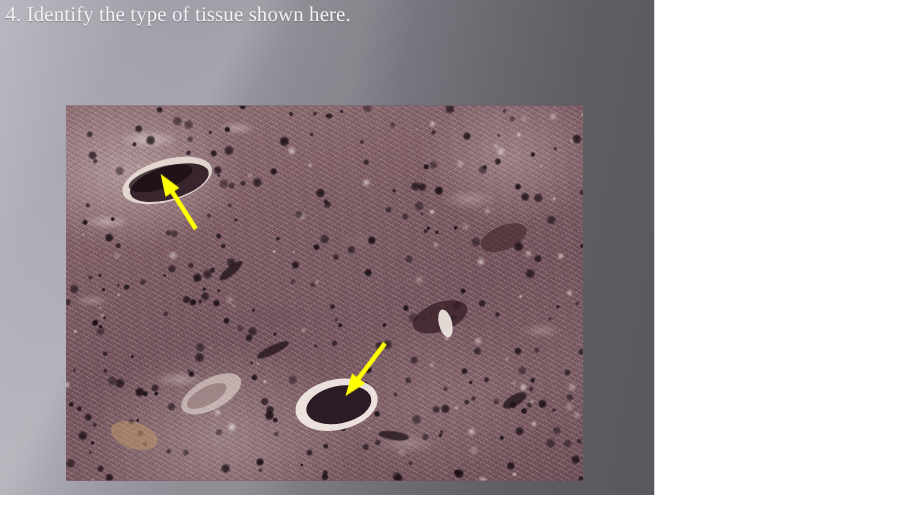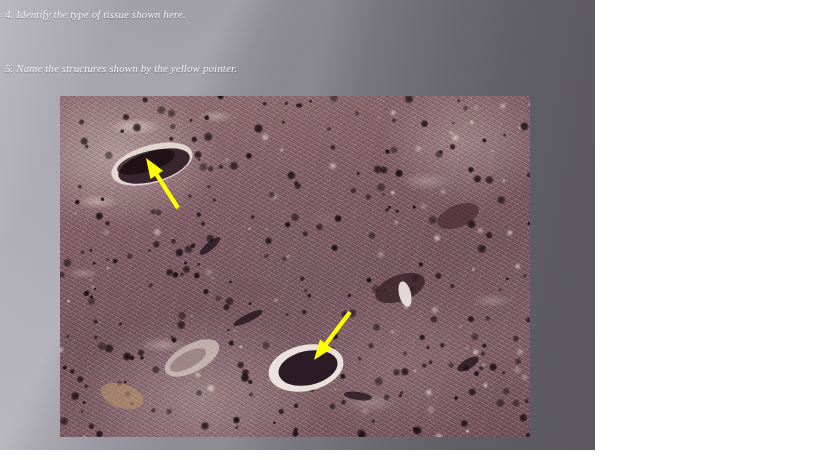--- a/index.html
+++ b/index.html
@@ -59,26 +59,25 @@
     left: 0; top: 450px;
     width: 819px; height: 10px;
     background: #ffffff;
   }
 
   
   .q-line {
     position: absolute;
     left: 5px;
     color: #f2f1f3;
-    font-size: 11px;
+    font-size: 19px;
     line-height: 22px;
     letter-spacing: 0.1px;
     white-space: nowrap;
     text-shadow: 0 1px 1px rgba(40,38,44,0.35);
-    font-style: italic;
   }
   #q1 { top: 3px; }
   #q2 { top: 57px; }
 
   
   #photo {
     position: absolute;
     left: 60px;
     top: 96px;
     width: 470px;
@@ -153,21 +152,20 @@
                 rgba(0,0,0,0) 55%, rgba(30,14,20,0.22) 100%);
   }
 </style>
 </head>
 <body>
 
 <div id="slide">
 
   <div class="q-line" id="q1">4. Identify the type of tissue shown here.</div>
 
-  <div class="q-line" id="q2">5. Name the structures shown by the yellow pointer.</div>
 
   <div id="photo">
 
     <div class="layer tissue-base"></div>
     <div class="layer tissue-fibres"></div>
     <div class="layer tissue-blotch"></div>
     <div class="layer tissue-nuclei" id="nuclei-layer" style="background-image: radial-gradient(3.3px at 221.3px 315.5px, rgba(18, 8, 14, 0.78) 0%, rgba(18, 8, 14, 0.62) 62%, rgba(18, 8, 14, 0) 100%), radial-gradient(3.3px at 93.2px 115.8px, rgba(18, 8, 14, 0.57) 0%, rgba(18, 8, 14, 0.46) 62%, rgba(18, 8, 14, 0) 100%), radial-gradient(4.6px at 111.5px 17.4px, rgba(18, 8, 14, 0.54) 0%, rgba(18, 8, 14, 0.43) 62%, rgba(18, 8, 14, 0) 100%), radial-gradient(4.8px at 128.6px 153.2px, rgba(18, 8, 14, 0.65) 0%, rgba(18, 8, 14, 0.52) 62%, rgba(18, 8, 14, 0) 100%), radial-gradient(4px at 176.4px 324px, rgba(18, 8, 14, 0.95) 0%, rgba(18, 8, 14, 0.76) 62%, rgba(18, 8, 14, 0) 100%), radial-gradient(3.4px at 109px 315.4px, rgba(18, 8, 14, 0.5) 0%, rgba(18, 8, 14, 0.4) 62%, rgba(18, 8, 14, 0) 100%), radial-gradient(4.3px at 185.4px 276.6px, rgba(18, 8, 14, 0.8) 0%, rgba(18, 8, 14, 0.64) 62%, rgba(18, 8, 14, 0) 100%), radial-gradient(4.9px at 292.2px 217.3px, rgba(18, 8, 14, 0.63) 0%, rgba(18, 8, 14, 0.5) 62%, rgba(18, 8, 14, 0) 100%), radial-gradient(1.9px at 190.1px 207.7px, rgba(18, 8, 14, 0.79) 0%, rgba(18, 8, 14, 0.63) 62%, rgba(18, 8, 14, 0) 100%), radial-gradient(4.4px at 24.2px 45.2px, rgba(18, 8, 14, 0.73) 0%, rgba(18, 8, 14, 0.59) 62%, rgba(18, 8, 14, 0) 100%), radial-gradient(1.9px at 34.1px 167.3px, rgba(18, 8, 14, 0.84) 0%, rgba(18, 8, 14, 0.67) 62%, rgba(18, 8, 14, 0) 100%), radial-gradient(4.7px at 122px 219.7px, rgba(18, 8, 14, 0.53) 0%, rgba(18, 8, 14, 0.42) 62%, rgba(18, 8, 14, 0) 100%), radial-gradient(4px at 311.9px 139.6px, rgba(18, 8, 14, 0.52) 0%, rgba(18, 8, 14, 0.42) 62%, rgba(18, 8, 14, 0) 100%), radial-gradient(3.9px at 429.1px 139.2px, rgba(18, 8, 14, 0.76) 0%, rgba(18, 8, 14, 0.61) 62%, rgba(18, 8, 14, 0) 100%), radial-gradient(2px at 440px 193.7px, rgba(18, 8, 14, 0.51) 0%, rgba(18, 8, 14, 0.41) 62%, rgba(18, 8, 14, 0) 100%), radial-gradient(5px at 421.9px 152.8px, rgba(18, 8, 14, 0.74) 0%, rgba(18, 8, 14, 0.59) 62%, rgba(18, 8, 14, 0) 100%), radial-gradient(2.1px at 464.7px 180px, rgba(18, 8, 14, 0.54) 0%, rgba(18, 8, 14, 0.43) 62%, rgba(18, 8, 14, 0) 100%), radial-gradient(2.8px at 206.3px 160.2px, rgba(18, 8, 14, 0.46) 0%, rgba(18, 8, 14, 0.37) 62%, rgba(18, 8, 14, 0) 100%), radial-gradient(4.2px at 278px 122.5px, rgba(18, 8, 14, 0.92) 0%, rgba(18, 8, 14, 0.74) 62%, rgba(18, 8, 14, 0) 100%), radial-gradient(2.3px at 242.2px 257.8px, rgba(18, 8, 14, 0.65) 0%, rgba(18, 8, 14, 0.52) 62%, rgba(18, 8, 14, 0) 100%), radial-gradient(1.8px at 444.7px 39.1px, rgba(18, 8, 14, 0.7) 0%, rgba(18, 8, 14, 0.56) 62%, rgba(18, 8, 14, 0) 100%), radial-gradient(3.3px at 112.8px 30.6px, rgba(18, 8, 14, 0.51) 0%, rgba(18, 8, 14, 0.41) 62%, rgba(18, 8, 14, 0) 100%), radial-gradient(5px at 411.4px 128.1px, rgba(18, 8, 14, 0.81) 0%, rgba(18, 8, 14, 0.65) 62%, rgba(18, 8, 14, 0) 100%), radial-gradient(2.7px at 382.3px 249.2px, rgba(18, 8, 14, 0.78) 0%, rgba(18, 8, 14, 0.62) 62%, rgba(18, 8, 14, 0) 100%), radial-gradient(2.4px at 334.1px 24.4px, rgba(18, 8, 14, 0.65) 0%, rgba(18, 8, 14, 0.52) 62%, rgba(18, 8, 14, 0) 100%), radial-gradient(3.3px at 455.8px 242.6px, rgba(18, 8, 14, 0.7) 0%, rgba(18, 8, 14, 0.56) 62%, rgba(18, 8, 14, 0) 100%), radial-gradient(2.6px at 252.4px 293.6px, rgba(18, 8, 14, 0.8) 0%, rgba(18, 8, 14, 0.64) 62%, rgba(18, 8, 14, 0) 100%), radial-gradient(3px at 273px 51.5px, rgba(18, 8, 14, 0.72) 0%, rgba(18, 8, 14, 0.57) 62%, rgba(18, 8, 14, 0) 100%), radial-gradient(4.6px at 238.9px 259px, rgba(18, 8, 14, 0.66) 0%, rgba(18, 8, 14, 0.53) 62%, rgba(18, 8, 14, 0) 100%), radial-gradient(4.8px at 185px 281.9px, rgba(18, 8, 14, 0.9) 0%, rgba(18, 8, 14, 0.72) 62%, rgba(18, 8, 14, 0) 100%), radial-gradient(3.1px at 469.3px 78.9px, rgba(18, 8, 14, 0.62) 0%, rgba(18, 8, 14, 0.5) 62%, rgba(18, 8, 14, 0) 100%), radial-gradient(4.8px at 4.1px 325.2px, rgba(18, 8, 14, 0.65) 0%, rgba(18, 8, 14, 0.52) 62%, rgba(18, 8, 14, 0) 100%), radial-gradient(3.2px at 245.3px 137.8px, rgba(18, 8, 14, 0.67) 0%, rgba(18, 8, 14, 0.54) 62%, rgba(18, 8, 14, 0) 100%), radial-gradient(3.9px at 264px 277px, rgba(18, 8, 14, 0.87) 0%, rgba(18, 8, 14, 0.7) 62%, rgba(18, 8, 14, 0) 100%), radial-gradient(1.8px at 468.9px 127.6px, rgba(18, 8, 14, 0.9) 0%, rgba(18, 8, 14, 0.72) 62%, rgba(18, 8, 14, 0) 100%), radial-gradient(2.6px at 272.7px 266.2px, rgba(18, 8, 14, 0.52) 0%, rgba(18, 8, 14, 0.42) 62%, rgba(18, 8, 14, 0) 100%), radial-gradient(3px at 239.8px 9.4px, rgba(18, 8, 14, 0.8) 0%, rgba(18, 8, 14, 0.64) 62%, rgba(18, 8, 14, 0) 100%), radial-gradient(1.9px at 298.2px 77.5px, rgba(18, 8, 14, 0.84) 0%, rgba(18, 8, 14, 0.67) 62%, rgba(18, 8, 14, 0) 100%), radial-gradient(4.4px at 323.8px 74.1px, rgba(18, 8, 14, 0.76) 0%, rgba(18, 8, 14, 0.61) 62%, rgba(18, 8, 14, 0) 100%), radial-gradient(3.4px at 362.2px 241.4px, rgba(18, 8, 14, 0.85) 0%, rgba(18, 8, 14, 0.68) 62%, rgba(18, 8, 14, 0) 100%), radial-gradient(4.9px at 349px 3px, rgba(18, 8, 14, 0.74) 0%, rgba(18, 8, 14, 0.59) 62%, rgba(18, 8, 14, 0) 100%), radial-gradient(1.7px at 170.5px 186.1px, rgba(18, 8, 14, 0.76) 0%, rgba(18, 8, 14, 0.61) 62%, rgba(18, 8, 14, 0) 100%), radial-gradient(4.1px at 374px 223.3px, rgba(18, 8, 14, 0.65) 0%, rgba(18, 8, 14, 0.52) 62%, rgba(18, 8, 14, 0) 100%), radial-gradient(2.5px at 114.4px 66.9px, rgba(18, 8, 14, 0.53) 0%, rgba(18, 8, 14, 0.43) 62%, rgba(18, 8, 14, 0) 100%), radial-gradient(3px at 405.6px 12.1px, rgba(18, 8, 14, 0.47) 0%, rgba(18, 8, 14, 0.38) 62%, rgba(18, 8, 14, 0) 100%), radial-gradient(4.7px at 317.7px 73.3px, rgba(18, 8, 14, 0.75) 0%, rgba(18, 8, 14, 0.6) 62%, rgba(18, 8, 14, 0) 100%), radial-gradient(4.7px at 169.5px 205.3px, rgba(18, 8, 14, 0.65) 0%, rgba(18, 8, 14, 0.52) 62%, rgba(18, 8, 14, 0) 100%), radial-gradient(2.7px at 190.3px 285.9px, rgba(18, 8, 14, 0.89) 0%, rgba(18, 8, 14, 0.72) 62%, rgba(18, 8, 14, 0) 100%), radial-gradient(4.6px at 463.3px 321.8px, rgba(18, 8, 14, 0.83) 0%, rgba(18, 8, 14, 0.66) 62%, rgba(18, 8, 14, 0) 100%), radial-gradient(3.1px at 113.5px 145.4px, rgba(18, 8, 14, 0.63) 0%, rgba(18, 8, 14, 0.5) 62%, rgba(18, 8, 14, 0) 100%), radial-gradient(1.8px at 89.6px 154.5px, rgba(18, 8, 14, 0.63) 0%, rgba(18, 8, 14, 0.5) 62%, rgba(18, 8, 14, 0) 100%), radial-gradient(3.3px at 391.1px 269.1px, rgba(18, 8, 14, 0.5) 0%, rgba(18, 8, 14, 0.4) 62%, rgba(18, 8, 14, 0) 100%), radial-gradient(2.5px at 269.1px 33px, rgba(18, 8, 14, 0.53) 0%, rgba(18, 8, 14, 0.42) 62%, rgba(18, 8, 14, 0) 100%), radial-gradient(2.9px at 352.5px 193px, rgba(18, 8, 14, 0.7) 0%, rgba(18, 8, 14, 0.56) 62%, rgba(18, 8, 14, 0) 100%), radial-gradient(2.3px at 226.3px 7.3px, rgba(18, 8, 14, 0.61) 0%, rgba(18, 8, 14, 0.49) 62%, rgba(18, 8, 14, 0) 100%), radial-gradient(4.8px at 42px 250.3px, rgba(18, 8, 14, 0.5) 0%, rgba(18, 8, 14, 0.4) 62%, rgba(18, 8, 14, 0) 100%), radial-gradient(4.5px at 433.2px 271.1px, rgba(18, 8, 14, 0.86) 0%, rgba(18, 8, 14, 0.69) 62%, rgba(18, 8, 14, 0) 100%), radial-gradient(3.4px at 134.3px 43.4px, rgba(18, 8, 14, 0.88) 0%, rgba(18, 8, 14, 0.71) 62%, rgba(18, 8, 14, 0) 100%), radial-gradient(2.5px at 19.8px 90.6px, rgba(18, 8, 14, 0.69) 0%, rgba(18, 8, 14, 0.55) 62%, rgba(18, 8, 14, 0) 100%), radial-gradient(3.3px at 392.6px 50.8px, rgba(18, 8, 14, 0.84) 0%, rgba(18, 8, 14, 0.67) 62%, rgba(18, 8, 14, 0) 100%), radial-gradient(3.5px at 272.5px 310.4px, rgba(18, 8, 14, 0.66) 0%, rgba(18, 8, 14, 0.53) 62%, rgba(18, 8, 14, 0) 100%), radial-gradient(4.7px at 429.3px 83.9px, rgba(18, 8, 14, 0.73) 0%, rgba(18, 8, 14, 0.58) 62%, rgba(18, 8, 14, 0) 100%), radial-gradient(4.6px at 48.8px 59.4px, rgba(18, 8, 14, 0.51) 0%, rgba(18, 8, 14, 0.41) 62%, rgba(18, 8, 14, 0) 100%), radial-gradient(3px at 146.7px 21.7px, rgba(18, 8, 14, 0.93) 0%, rgba(18, 8, 14, 0.75) 62%, rgba(18, 8, 14, 0) 100%), radial-gradient(4px at 109.6px 176.3px, rgba(18, 8, 14, 0.8) 0%, rgba(18, 8, 14, 0.64) 62%, rgba(18, 8, 14, 0) 100%), radial-gradient(3.7px at 103px 74.6px, rgba(18, 8, 14, 0.49) 0%, rgba(18, 8, 14, 0.39) 62%, rgba(18, 8, 14, 0) 100%), radial-gradient(1.8px at 237.3px 9.4px, rgba(18, 8, 14, 0.8) 0%, rgba(18, 8, 14, 0.64) 62%, rgba(18, 8, 14, 0) 100%), radial-gradient(4.5px at 355.2px 181.8px, rgba(18, 8, 14, 0.67) 0%, rgba(18, 8, 14, 0.53) 62%, rgba(18, 8, 14, 0) 100%), radial-gradient(1.8px at 138.7px 168.4px, rgba(18, 8, 14, 0.74) 0%, rgba(18, 8, 14, 0.59) 62%, rgba(18, 8, 14, 0) 100%), radial-gradient(4.7px at 357.5px 334.5px, rgba(18, 8, 14, 0.94) 0%, rgba(18, 8, 14, 0.75) 62%, rgba(18, 8, 14, 0) 100%), radial-gradient(2.8px at 421.2px 272.3px, rgba(18, 8, 14, 0.61) 0%, rgba(18, 8, 14, 0.49) 62%, rgba(18, 8, 14, 0) 100%), radial-gradient(4.4px at 417.4px 83px, rgba(18, 8, 14, 0.82) 0%, rgba(18, 8, 14, 0.65) 62%, rgba(18, 8, 14, 0) 100%), radial-gradient(4.3px at 95.9px 273.7px, rgba(18, 8, 14, 0.6) 0%, rgba(18, 8, 14, 0.48) 62%, rgba(18, 8, 14, 0) 100%), radial-gradient(3.7px at 458px 265.2px, rgba(18, 8, 14, 0.54) 0%, rgba(18, 8, 14, 0.44) 62%, rgba(18, 8, 14, 0) 100%), radial-gradient(4.9px at 372.7px 124.1px, rgba(18, 8, 14, 0.53) 0%, rgba(18, 8, 14, 0.43) 62%, rgba(18, 8, 14, 0) 100%), radial-gradient(2.4px at 26.6px 50.5px, rgba(18, 8, 14, 0.69) 0%, rgba(18, 8, 14, 0.55) 62%, rgba(18, 8, 14, 0) 100%), radial-gradient(3.9px at 66.1px 21.1px, rgba(18, 8, 14, 0.8) 0%, rgba(18, 8, 14, 0.64) 62%, rgba(18, 8, 14, 0) 100%), radial-gradient(1.8px at 168.5px 234.1px, rgba(18, 8, 14, 0.6) 0%, rgba(18, 8, 14, 0.48) 62%, rgba(18, 8, 14, 0) 100%), radial-gradient(4.6px at 206.1px 249.3px, rgba(18, 8, 14, 0.48) 0%, rgba(18, 8, 14, 0.38) 62%, rgba(18, 8, 14, 0) 100%), radial-gradient(2px at 398.7px 4.8px, rgba(18, 8, 14, 0.6) 0%, rgba(18, 8, 14, 0.48) 62%, rgba(18, 8, 14, 0) 100%), radial-gradient(4.1px at 364.5px 27.8px, rgba(18, 8, 14, 0.84) 0%, rgba(18, 8, 14, 0.68) 62%, rgba(18, 8, 14, 0) 100%), radial-gradient(3.3px at 311px 249.8px, rgba(18, 8, 14, 0.61) 0%, rgba(18, 8, 14, 0.49) 62%, rgba(18, 8, 14, 0) 100%), radial-gradient(2.6px at 4.8px 271.6px, rgba(18, 8, 14, 0.9) 0%, rgba(18, 8, 14, 0.72) 62%, rgba(18, 8, 14, 0) 100%), radial-gradient(4.1px at 259.4px 131px, rgba(18, 8, 14, 0.63) 0%, rgba(18, 8, 14, 0.51) 62%, rgba(18, 8, 14, 0) 100%), radial-gradient(3.1px at 59.3px 287.6px, rgba(18, 8, 14, 0.57) 0%, rgba(18, 8, 14, 0.46) 62%, rgba(18, 8, 14, 0) 100%), radial-gradient(1.7px at 65.3px 286px, rgba(18, 8, 14, 0.86) 0%, rgba(18, 8, 14, 0.69) 62%, rgba(18, 8, 14, 0) 100%), radial-gradient(4.6px at 344.9px 275.7px, rgba(18, 8, 14, 0.8) 0%, rgba(18, 8, 14, 0.64) 62%, rgba(18, 8, 14, 0) 100%), radial-gradient(2.3px at 148.9px 90.7px, rgba(18, 8, 14, 0.51) 0%, rgba(18, 8, 14, 0.41) 62%, rgba(18, 8, 14, 0) 100%), radial-gradient(4px at 208.5px 144.9px, rgba(18, 8, 14, 0.83) 0%, rgba(18, 8, 14, 0.66) 62%, rgba(18, 8, 14, 0) 100%), radial-gradient(3.1px at 427.9px 222.4px, rgba(18, 8, 14, 0.5) 0%, rgba(18, 8, 14, 0.4) 62%, rgba(18, 8, 14, 0) 100%), radial-gradient(2.8px at 360.9px 168.5px, rgba(18, 8, 14, 0.88) 0%, rgba(18, 8, 14, 0.7) 62%, rgba(18, 8, 14, 0) 100%), radial-gradient(2.1px at 340.4px 299.7px, rgba(18, 8, 14, 0.8) 0%, rgba(18, 8, 14, 0.64) 62%, rgba(18, 8, 14, 0) 100%), radial-gradient(1.9px at 24.1px 306.7px, rgba(18, 8, 14, 0.92) 0%, rgba(18, 8, 14, 0.74) 62%, rgba(18, 8, 14, 0) 100%), radial-gradient(3.8px at 237.8px 89.9px, rgba(18, 8, 14, 0.7) 0%, rgba(18, 8, 14, 0.56) 62%, rgba(18, 8, 14, 0) 100%), radial-gradient(2.9px at 47.5px 127.3px, rgba(18, 8, 14, 0.73) 0%, rgba(18, 8, 14, 0.58) 62%, rgba(18, 8, 14, 0) 100%), radial-gradient(1.8px at 447.2px 182.9px, rgba(18, 8, 14, 0.85) 0%, rgba(18, 8, 14, 0.68) 62%, rgba(18, 8, 14, 0) 100%), radial-gradient(3.6px at 115.4px 178.8px, rgba(18, 8, 14, 0.93) 0%, rgba(18, 8, 14, 0.74) 62%, rgba(18, 8, 14, 0) 100%), radial-gradient(4.7px at 231.3px 79.4px, rgba(18, 8, 14, 0.83) 0%, rgba(18, 8, 14, 0.67) 62%, rgba(18, 8, 14, 0) 100%), radial-gradient(4.8px at 235.1px 121.3px, rgba(18, 8, 14, 0.61) 0%, rgba(18, 8, 14, 0.49) 62%, rgba(18, 8, 14, 0) 100%), radial-gradient(4.7px at 273.9px 2px, rgba(18, 8, 14, 0.49) 0%, rgba(18, 8, 14, 0.39) 62%, rgba(18, 8, 14, 0) 100%), radial-gradient(2.2px at 122px 178.2px, rgba(18, 8, 14, 0.7) 0%, rgba(18, 8, 14, 0.56) 62%, rgba(18, 8, 14, 0) 100%), radial-gradient(1.9px at 245.7px 194.8px, rgba(18, 8, 14, 0.58) 0%, rgba(18, 8, 14, 0.46) 62%, rgba(18, 8, 14, 0) 100%), radial-gradient(3.4px at 293.3px 94.7px, rgba(18, 8, 14, 0.6) 0%, rgba(18, 8, 14, 0.48) 62%, rgba(18, 8, 14, 0) 100%), radial-gradient(2.7px at 90.7px 189.3px, rgba(18, 8, 14, 0.53) 0%, rgba(18, 8, 14, 0.43) 62%, rgba(18, 8, 14, 0) 100%), radial-gradient(3.8px at 411px 223.1px, rgba(18, 8, 14, 0.81) 0%, rgba(18, 8, 14, 0.65) 62%, rgba(18, 8, 14, 0) 100%), radial-gradient(3px at 27.1px 196.9px, rgba(18, 8, 14, 0.64) 0%, rgba(18, 8, 14, 0.51) 62%, rgba(18, 8, 14, 0) 100%), radial-gradient(1.8px at 131.1px 24.4px, rgba(18, 8, 14, 0.78) 0%, rgba(18, 8, 14, 0.62) 62%, rgba(18, 8, 14, 0) 100%), radial-gradient(3.2px at 21.6px 26.1px, rgba(18, 8, 14, 0.68) 0%, rgba(18, 8, 14, 0.55) 62%, rgba(18, 8, 14, 0) 100%), radial-gradient(5px at 49.1px 252.5px, rgba(18, 8, 14, 0.78) 0%, rgba(18, 8, 14, 0.62) 62%, rgba(18, 8, 14, 0) 100%), radial-gradient(3.5px at 31.4px 330.2px, rgba(18, 8, 14, 0.76) 0%, rgba(18, 8, 14, 0.6) 62%, rgba(18, 8, 14, 0) 100%), radial-gradient(4.6px at 238.8px 265.3px, rgba(18, 8, 14, 0.71) 0%, rgba(18, 8, 14, 0.57) 62%, rgba(18, 8, 14, 0) 100%), radial-gradient(1.7px at 60.4px 228.1px, rgba(18, 8, 14, 0.86) 0%, rgba(18, 8, 14, 0.69) 62%, rgba(18, 8, 14, 0) 100%), radial-gradient(3.3px at 227.7px 128.7px, rgba(18, 8, 14, 0.93) 0%, rgba(18, 8, 14, 0.74) 62%, rgba(18, 8, 14, 0) 100%), radial-gradient(3.5px at 67.7px 297.9px, rgba(18, 8, 14, 0.48) 0%, rgba(18, 8, 14, 0.39) 62%, rgba(18, 8, 14, 0) 100%), radial-gradient(2.4px at 129.9px 100.2px, rgba(18, 8, 14, 0.57) 0%, rgba(18, 8, 14, 0.46) 62%, rgba(18, 8, 14, 0) 100%), radial-gradient(2.1px at 337.2px 115.3px, rgba(18, 8, 14, 0.77) 0%, rgba(18, 8, 14, 0.62) 62%, rgba(18, 8, 14, 0) 100%), radial-gradient(4.3px at 414.8px 240.9px, rgba(18, 8, 14, 0.5) 0%, rgba(18, 8, 14, 0.4) 62%, rgba(18, 8, 14, 0) 100%), radial-gradient(2.1px at 176.9px 331.4px, rgba(18, 8, 14, 0.59) 0%, rgba(18, 8, 14, 0.47) 62%, rgba(18, 8, 14, 0) 100%), radial-gradient(3.5px at 160.6px 0.4px, rgba(18, 8, 14, 0.93) 0%, rgba(18, 8, 14, 0.74) 62%, rgba(18, 8, 14, 0) 100%), radial-gradient(3.8px at 20.2px 283.3px, rgba(18, 8, 14, 0.78) 0%, rgba(18, 8, 14, 0.62) 62%, rgba(18, 8, 14, 0) 100%), radial-gradient(3.8px at 98.5px 116.5px, rgba(18, 8, 14, 0.55) 0%, rgba(18, 8, 14, 0.44) 62%, rgba(18, 8, 14, 0) 100%), radial-gradient(2.8px at 93.4px 314.3px, rgba(18, 8, 14, 0.55) 0%, rgba(18, 8, 14, 0.44) 62%, rgba(18, 8, 14, 0) 100%), radial-gradient(1.8px at 323.5px 98.4px, rgba(18, 8, 14, 0.5) 0%, rgba(18, 8, 14, 0.4) 62%, rgba(18, 8, 14, 0) 100%), radial-gradient(2.9px at 235.7px 333.8px, rgba(18, 8, 14, 0.78) 0%, rgba(18, 8, 14, 0.63) 62%, rgba(18, 8, 14, 0) 100%), radial-gradient(4.3px at 138px 58.7px, rgba(18, 8, 14, 0.8) 0%, rgba(18, 8, 14, 0.64) 62%, rgba(18, 8, 14, 0) 100%), radial-gradient(3.8px at 274.9px 240.3px, rgba(18, 8, 14, 0.9) 0%, rgba(18, 8, 14, 0.72) 62%, rgba(18, 8, 14, 0) 100%), radial-gradient(1.7px at 111.6px 241px, rgba(18, 8, 14, 0.57) 0%, rgba(18, 8, 14, 0.46) 62%, rgba(18, 8, 14, 0) 100%), radial-gradient(4.2px at 446.3px 295.3px, rgba(18, 8, 14, 0.5) 0%, rgba(18, 8, 14, 0.4) 62%, rgba(18, 8, 14, 0) 100%), radial-gradient(2.8px at 224.2px 162.9px, rgba(18, 8, 14, 0.47) 0%, rgba(18, 8, 14, 0.38) 62%, rgba(18, 8, 14, 0) 100%), radial-gradient(4.7px at 7.4px 166.8px, rgba(18, 8, 14, 0.61) 0%, rgba(18, 8, 14, 0.49) 62%, rgba(18, 8, 14, 0) 100%), radial-gradient(4.4px at 378.8px 58.4px, rgba(18, 8, 14, 0.53) 0%, rgba(18, 8, 14, 0.42) 62%, rgba(18, 8, 14, 0) 100%), radial-gradient(3.9px at 274.6px 151.8px, rgba(18, 8, 14, 0.9) 0%, rgba(18, 8, 14, 0.72) 62%, rgba(18, 8, 14, 0) 100%), radial-gradient(1.8px at 22.1px 315.5px, rgba(18, 8, 14, 0.54) 0%, rgba(18, 8, 14, 0.43) 62%, rgba(18, 8, 14, 0) 100%), radial-gradient(1.8px at 250.6px 5.4px, rgba(18, 8, 14, 0.78) 0%, rgba(18, 8, 14, 0.62) 62%, rgba(18, 8, 14, 0) 100%), radial-gradient(4.3px at 285px 218.4px, rgba(18, 8, 14, 0.71) 0%, rgba(18, 8, 14, 0.57) 62%, rgba(18, 8, 14, 0) 100%), radial-gradient(1.8px at 139px 63.7px, rgba(18, 8, 14, 0.67) 0%, rgba(18, 8, 14, 0.53) 62%, rgba(18, 8, 14, 0) 100%), radial-gradient(2.8px at 236.1px 309.7px, rgba(18, 8, 14, 0.8) 0%, rgba(18, 8, 14, 0.64) 62%, rgba(18, 8, 14, 0) 100%), radial-gradient(4.4px at 412.3px 296px, rgba(18, 8, 14, 0.79) 0%, rgba(18, 8, 14, 0.63) 62%, rgba(18, 8, 14, 0) 100%), radial-gradient(2.3px at 35.7px 241.3px, rgba(18, 8, 14, 0.7) 0%, rgba(18, 8, 14, 0.56) 62%, rgba(18, 8, 14, 0) 100%), radial-gradient(3.1px at 309px 184.1px, rgba(18, 8, 14, 0.92) 0%, rgba(18, 8, 14, 0.73) 62%, rgba(18, 8, 14, 0) 100%), radial-gradient(3.8px at 211.9px 98.8px, rgba(18, 8, 14, 0.51) 0%, rgba(18, 8, 14, 0.41) 62%, rgba(18, 8, 14, 0) 100%), radial-gradient(2.1px at 223.3px 26.1px, rgba(18, 8, 14, 0.63) 0%, rgba(18, 8, 14, 0.5) 62%, rgba(18, 8, 14, 0) 100%), radial-gradient(4.9px at 121.3px 229px, rgba(18, 8, 14, 0.72) 0%, rgba(18, 8, 14, 0.57) 62%, rgba(18, 8, 14, 0) 100%), radial-gradient(2.9px at 244.1px 216.1px, rgba(18, 8, 14, 0.74) 0%, rgba(18, 8, 14, 0.59) 62%, rgba(18, 8, 14, 0) 100%), radial-gradient(4.9px at 143.4px 71px, rgba(18, 8, 14, 0.49) 0%, rgba(18, 8, 14, 0.39) 62%, rgba(18, 8, 14, 0) 100%), radial-gradient(2.3px at 62.2px 35.2px, rgba(18, 8, 14, 0.84) 0%, rgba(18, 8, 14, 0.67) 62%, rgba(18, 8, 14, 0) 100%), radial-gradient(3.3px at 1.8px 178.8px, rgba(18, 8, 14, 0.63) 0%, rgba(18, 8, 14, 0.5) 62%, rgba(18, 8, 14, 0) 100%), radial-gradient(4.9px at 440.4px 307px, rgba(18, 8, 14, 0.55) 0%, rgba(18, 8, 14, 0.44) 62%, rgba(18, 8, 14, 0) 100%), radial-gradient(2.6px at 392.2px 189.9px, rgba(18, 8, 14, 0.71) 0%, rgba(18, 8, 14, 0.57) 62%, rgba(18, 8, 14, 0) 100%), radial-gradient(2.3px at 26.1px 290.3px, rgba(18, 8, 14, 0.68) 0%, rgba(18, 8, 14, 0.54) 62%, rgba(18, 8, 14, 0) 100%), radial-gradient(3.2px at 416.5px 277.6px, rgba(18, 8, 14, 0.9) 0%, rgba(18, 8, 14, 0.72) 62%, rgba(18, 8, 14, 0) 100%), radial-gradient(2.5px at 236.1px 87.1px, rgba(18, 8, 14, 0.69) 0%, rgba(18, 8, 14, 0.55) 62%, rgba(18, 8, 14, 0) 100%), radial-gradient(3.2px at 114px 244px, rgba(18, 8, 14, 0.92) 0%, rgba(18, 8, 14, 0.74) 62%, rgba(18, 8, 14, 0) 100%), radial-gradient(4.4px at 126.4px 173.4px, rgba(18, 8, 14, 0.72) 0%, rgba(18, 8, 14, 0.57) 62%, rgba(18, 8, 14, 0) 100%), radial-gradient(1.6px at 214.4px 326.8px, rgba(18, 8, 14, 0.92) 0%, rgba(18, 8, 14, 0.73) 62%, rgba(18, 8, 14, 0) 100%), radial-gradient(2px at 443.6px 276.8px, rgba(18, 8, 14, 0.64) 0%, rgba(18, 8, 14, 0.51) 62%, rgba(18, 8, 14, 0) 100%), radial-gradient(3.6px at 468.5px 223.9px, rgba(18, 8, 14, 0.64) 0%, rgba(18, 8, 14, 0.51) 62%, rgba(18, 8, 14, 0) 100%), radial-gradient(4.6px at 119.4px 156.6px, rgba(18, 8, 14, 0.86) 0%, rgba(18, 8, 14, 0.69) 62%, rgba(18, 8, 14, 0) 100%), radial-gradient(4.9px at 301px 337.2px, rgba(18, 8, 14, 0.66) 0%, rgba(18, 8, 14, 0.53) 62%, rgba(18, 8, 14, 0) 100%), radial-gradient(2.1px at 82px 261.9px, rgba(18, 8, 14, 0.95) 0%, rgba(18, 8, 14, 0.76) 62%, rgba(18, 8, 14, 0) 100%), radial-gradient(2.6px at 111.3px 42.9px, rgba(18, 8, 14, 0.79) 0%, rgba(18, 8, 14, 0.63) 62%, rgba(18, 8, 14, 0) 100%), radial-gradient(2.9px at 133.1px 149.7px, rgba(18, 8, 14, 0.8) 0%, rgba(18, 8, 14, 0.64) 62%, rgba(18, 8, 14, 0) 100%), radial-gradient(4.8px at 15.2px 300.1px, rgba(18, 8, 14, 0.82) 0%, rgba(18, 8, 14, 0.65) 62%, rgba(18, 8, 14, 0) 100%), radial-gradient(2.2px at 313.2px 325.3px, rgba(18, 8, 14, 0.62) 0%, rgba(18, 8, 14, 0.5) 62%, rgba(18, 8, 14, 0) 100%), radial-gradient(2.5px at 143px 127.7px, rgba(18, 8, 14, 0.79) 0%, rgba(18, 8, 14, 0.63) 62%, rgba(18, 8, 14, 0) 100%), radial-gradient(2.8px at 12.2px 275.5px, rgba(18, 8, 14, 0.81) 0%, rgba(18, 8, 14, 0.64) 62%, rgba(18, 8, 14, 0) 100%), radial-gradient(4.1px at 334px 54px, rgba(18, 8, 14, 0.49) 0%, rgba(18, 8, 14, 0.39) 62%, rgba(18, 8, 14, 0) 100%), radial-gradient(3.3px at 410.9px 73.7px, rgba(18, 8, 14, 0.92) 0%, rgba(18, 8, 14, 0.74) 62%, rgba(18, 8, 14, 0) 100%), radial-gradient(4.1px at 39.5px 338.1px, rgba(18, 8, 14, 0.86) 0%, rgba(18, 8, 14, 0.69) 62%, rgba(18, 8, 14, 0) 100%), radial-gradient(3.1px at 55.1px 165px, rgba(18, 8, 14, 0.82) 0%, rgba(18, 8, 14, 0.65) 62%, rgba(18, 8, 14, 0) 100%), radial-gradient(4.6px at 150.1px 142.5px, rgba(18, 8, 14, 0.71) 0%, rgba(18, 8, 14, 0.57) 62%, rgba(18, 8, 14, 0) 100%), radial-gradient(4.2px at 316.6px 231.3px, rgba(18, 8, 14, 0.58) 0%, rgba(18, 8, 14, 0.46) 62%, rgba(18, 8, 14, 0) 100%), radial-gradient(3.2px at 272.4px 253.1px, rgba(18, 8, 14, 0.67) 0%, rgba(18, 8, 14, 0.54) 62%, rgba(18, 8, 14, 0) 100%), radial-gradient(2.4px at 299.5px 262.7px, rgba(18, 8, 14, 0.55) 0%, rgba(18, 8, 14, 0.44) 62%, rgba(18, 8, 14, 0) 100%), radial-gradient(3.2px at 145.9px 195.6px, rgba(18, 8, 14, 0.89) 0%, rgba(18, 8, 14, 0.71) 62%, rgba(18, 8, 14, 0) 100%), radial-gradient(4.7px at 145px 329.9px, rgba(18, 8, 14, 0.79) 0%, rgba(18, 8, 14, 0.63) 62%, rgba(18, 8, 14, 0) 100%), radial-gradient(3.2px at 85.1px 3.8px, rgba(18, 8, 14, 0.83) 0%, rgba(18, 8, 14, 0.67) 62%, rgba(18, 8, 14, 0) 100%), radial-gradient(2.4px at 204.6px 7.7px, rgba(18, 8, 14, 0.75) 0%, rgba(18, 8, 14, 0.6) 62%, rgba(18, 8, 14, 0) 100%), radial-gradient(2.6px at 424.3px 249.7px, rgba(18, 8, 14, 0.88) 0%, rgba(18, 8, 14, 0.71) 62%, rgba(18, 8, 14, 0) 100%), radial-gradient(2.5px at 345px 257.5px, rgba(18, 8, 14, 0.51) 0%, rgba(18, 8, 14, 0.41) 62%, rgba(18, 8, 14, 0) 100%), radial-gradient(5px at 198.5px 32.5px, rgba(18, 8, 14, 0.87) 0%, rgba(18, 8, 14, 0.7) 62%, rgba(18, 8, 14, 0) 100%), radial-gradient(2.8px at 242.2px 182.7px, rgba(18, 8, 14, 0.72) 0%, rgba(18, 8, 14, 0.57) 62%, rgba(18, 8, 14, 0) 100%), radial-gradient(2.7px at 35.5px 225.5px, rgba(18, 8, 14, 0.72) 0%, rgba(18, 8, 14, 0.58) 62%, rgba(18, 8, 14, 0) 100%), radial-gradient(3.7px at 166.4px 211.2px, rgba(18, 8, 14, 0.81) 0%, rgba(18, 8, 14, 0.64) 62%, rgba(18, 8, 14, 0) 100%), radial-gradient(3.2px at 282.8px 280.3px, rgba(18, 8, 14, 0.92) 0%, rgba(18, 8, 14, 0.73) 62%, rgba(18, 8, 14, 0) 100%), radial-gradient(2.2px at 42.5px 103.2px, rgba(18, 8, 14, 0.94) 0%, rgba(18, 8, 14, 0.75) 62%, rgba(18, 8, 14, 0) 100%), radial-gradient(2.4px at 380.9px 56px, rgba(18, 8, 14, 0.72) 0%, rgba(18, 8, 14, 0.58) 62%, rgba(18, 8, 14, 0) 100%), radial-gradient(2.6px at 71.9px 307.7px, rgba(18, 8, 14, 0.55) 0%, rgba(18, 8, 14, 0.44) 62%, rgba(18, 8, 14, 0) 100%), radial-gradient(2.9px at 297px 17.6px, rgba(18, 8, 14, 0.45) 0%, rgba(18, 8, 14, 0.36) 62%, rgba(18, 8, 14, 0) 100%), radial-gradient(4.9px at 320.9px 91.3px, rgba(18, 8, 14, 0.53) 0%, rgba(18, 8, 14, 0.42) 62%, rgba(18, 8, 14, 0) 100%), radial-gradient(1.8px at 393.3px 27px, rgba(18, 8, 14, 0.49) 0%, rgba(18, 8, 14, 0.39) 62%, rgba(18, 8, 14, 0) 100%), radial-gradient(4.8px at 441.2px 103.9px, rgba(18, 8, 14, 0.65) 0%, rgba(18, 8, 14, 0.52) 62%, rgba(18, 8, 14, 0) 100%), radial-gradient(5px at 315.7px 193px, rgba(18, 8, 14, 0.45) 0%, rgba(18, 8, 14, 0.36) 62%, rgba(18, 8, 14, 0) 100%), radial-gradient(2px at 7.8px 240.6px, rgba(18, 8, 14, 0.54) 0%, rgba(18, 8, 14, 0.43) 62%, rgba(18, 8, 14, 0) 100%), radial-gradient(4.8px at 67px 260.4px, rgba(18, 8, 14, 0.91) 0%, rgba(18, 8, 14, 0.73) 62%, rgba(18, 8, 14, 0) 100%), radial-gradient(4.8px at 173.9px 69.8px, rgba(18, 8, 14, 0.72) 0%, rgba(18, 8, 14, 0.58) 62%, rgba(18, 8, 14, 0) 100%), radial-gradient(2.7px at 138.8px 118.6px, rgba(18, 8, 14, 0.85) 0%, rgba(18, 8, 14, 0.68) 62%, rgba(18, 8, 14, 0) 100%), radial-gradient(1.9px at 31.5px 200.8px, rgba(18, 8, 14, 0.94) 0%, rgba(18, 8, 14, 0.75) 62%, rgba(18, 8, 14, 0) 100%), radial-gradient(2.8px at 468px 339.1px, rgba(18, 8, 14, 0.76) 0%, rgba(18, 8, 14, 0.61) 62%, rgba(18, 8, 14, 0) 100%), radial-gradient(2.9px at 72px 261.9px, rgba(18, 8, 14, 0.93) 0%, rgba(18, 8, 14, 0.74) 62%, rgba(18, 8, 14, 0) 100%), radial-gradient(4.1px at 96.3px 148.4px, rgba(18, 8, 14, 0.69) 0%, rgba(18, 8, 14, 0.56) 62%, rgba(18, 8, 14, 0) 100%), radial-gradient(4.4px at 39.3px 120.1px, rgba(18, 8, 14, 0.87) 0%, rgba(18, 8, 14, 0.69) 62%, rgba(18, 8, 14, 0) 100%), radial-gradient(2.4px at 326.9px 114.1px, rgba(18, 8, 14, 0.66) 0%, rgba(18, 8, 14, 0.53) 62%, rgba(18, 8, 14, 0) 100%), radial-gradient(3.6px at 235.4px 337.7px, rgba(18, 8, 14, 0.89) 0%, rgba(18, 8, 14, 0.71) 62%, rgba(18, 8, 14, 0) 100%), radial-gradient(4.6px at 31.5px 205.1px, rgba(18, 8, 14, 0.49) 0%, rgba(18, 8, 14, 0.39) 62%, rgba(18, 8, 14, 0) 100%), radial-gradient(2.9px at 327.5px 55.6px, rgba(18, 8, 14, 0.92) 0%, rgba(18, 8, 14, 0.73) 62%, rgba(18, 8, 14, 0) 100%), radial-gradient(2.6px at 422.8px 257.7px, rgba(18, 8, 14, 0.61) 0%, rgba(18, 8, 14, 0.49) 62%, rgba(18, 8, 14, 0) 100%), radial-gradient(2.1px at 154.3px 104.1px, rgba(18, 8, 14, 0.61) 0%, rgba(18, 8, 14, 0.49) 62%, rgba(18, 8, 14, 0) 100%), radial-gradient(2.4px at 22.3px 156.2px, rgba(18, 8, 14, 0.55) 0%, rgba(18, 8, 14, 0.44) 62%, rgba(18, 8, 14, 0) 100%), radial-gradient(1.9px at 125.6px 167px, rgba(18, 8, 14, 0.87) 0%, rgba(18, 8, 14, 0.69) 62%, rgba(18, 8, 14, 0) 100%), radial-gradient(3.7px at 378.3px 179.9px, rgba(18, 8, 14, 0.75) 0%, rgba(18, 8, 14, 0.6) 62%, rgba(18, 8, 14, 0) 100%), radial-gradient(2.5px at 370.5px 266.3px, rgba(18, 8, 14, 0.63) 0%, rgba(18, 8, 14, 0.51) 62%, rgba(18, 8, 14, 0) 100%), radial-gradient(3.5px at 273.8px 272.7px, rgba(18, 8, 14, 0.9) 0%, rgba(18, 8, 14, 0.72) 62%, rgba(18, 8, 14, 0) 100%), radial-gradient(4.5px at 250.2px 292px, rgba(18, 8, 14, 0.46) 0%, rgba(18, 8, 14, 0.37) 62%, rgba(18, 8, 14, 0) 100%), radial-gradient(3.2px at 171.3px 247.2px, rgba(18, 8, 14, 0.87) 0%, rgba(18, 8, 14, 0.7) 62%, rgba(18, 8, 14, 0) 100%), radial-gradient(3.2px at 283.5px 306.3px, rgba(18, 8, 14, 0.65) 0%, rgba(18, 8, 14, 0.52) 62%, rgba(18, 8, 14, 0) 100%), radial-gradient(1.7px at 325.3px 193.2px, rgba(18, 8, 14, 0.68) 0%, rgba(18, 8, 14, 0.54) 62%, rgba(18, 8, 14, 0) 100%), radial-gradient(3.4px at 308.3px 100.9px, rgba(18, 8, 14, 0.58) 0%, rgba(18, 8, 14, 0.46) 62%, rgba(18, 8, 14, 0) 100%), radial-gradient(2.1px at 289.4px 199.4px, rgba(18, 8, 14, 0.89) 0%, rgba(18, 8, 14, 0.71) 62%, rgba(18, 8, 14, 0) 100%), radial-gradient(3.4px at 150.7px 72.9px, rgba(18, 8, 14, 0.57) 0%, rgba(18, 8, 14, 0.46) 62%, rgba(18, 8, 14, 0) 100%), radial-gradient(2.4px at 249.3px 199.7px, rgba(18, 8, 14, 0.86) 0%, rgba(18, 8, 14, 0.69) 62%, rgba(18, 8, 14, 0) 100%), radial-gradient(4.9px at 464.3px 30.4px, rgba(18, 8, 14, 0.81) 0%, rgba(18, 8, 14, 0.65) 62%, rgba(18, 8, 14, 0) 100%), radial-gradient(2.9px at 17.3px 106.1px, rgba(18, 8, 14, 0.91) 0%, rgba(18, 8, 14, 0.73) 62%, rgba(18, 8, 14, 0) 100%), radial-gradient(2.3px at 396.1px 301.9px, rgba(18, 8, 14, 0.94) 0%, rgba(18, 8, 14, 0.75) 62%, rgba(18, 8, 14, 0) 100%), radial-gradient(4.7px at 302.4px 339.5px, rgba(18, 8, 14, 0.69) 0%, rgba(18, 8, 14, 0.56) 62%, rgba(18, 8, 14, 0) 100%), radial-gradient(4px at 336.5px 276.3px, rgba(18, 8, 14, 0.65) 0%, rgba(18, 8, 14, 0.52) 62%, rgba(18, 8, 14, 0) 100%), radial-gradient(2.6px at 354.7px 333.3px, rgba(18, 8, 14, 0.83) 0%, rgba(18, 8, 14, 0.67) 62%, rgba(18, 8, 14, 0) 100%), radial-gradient(4.2px at 404.4px 327.5px, rgba(18, 8, 14, 0.85) 0%, rgba(18, 8, 14, 0.68) 62%, rgba(18, 8, 14, 0) 100%), radial-gradient(2.9px at 466.6px 305.2px, rgba(18, 8, 14, 0.57) 0%, rgba(18, 8, 14, 0.45) 62%, rgba(18, 8, 14, 0) 100%), radial-gradient(4.5px at 339px 77.3px, rgba(18, 8, 14, 0.93) 0%, rgba(18, 8, 14, 0.74) 62%, rgba(18, 8, 14, 0) 100%), radial-gradient(4px at 80.9px 256.8px, rgba(18, 8, 14, 0.7) 0%, rgba(18, 8, 14, 0.56) 62%, rgba(18, 8, 14, 0) 100%), radial-gradient(4.9px at 76.9px 31.5px, rgba(18, 8, 14, 0.83) 0%, rgba(18, 8, 14, 0.66) 62%, rgba(18, 8, 14, 0) 100%), radial-gradient(2.9px at 364.3px 269.6px, rgba(18, 8, 14, 0.67) 0%, rgba(18, 8, 14, 0.54) 62%, rgba(18, 8, 14, 0) 100%), radial-gradient(3.9px at 406.2px 272.1px, rgba(18, 8, 14, 0.72) 0%, rgba(18, 8, 14, 0.58) 62%, rgba(18, 8, 14, 0) 100%), radial-gradient(3.2px at 26.2px 197.8px, rgba(18, 8, 14, 0.86) 0%, rgba(18, 8, 14, 0.69) 62%, rgba(18, 8, 14, 0) 100%), radial-gradient(1.9px at 341.6px 296.5px, rgba(18, 8, 14, 0.67) 0%, rgba(18, 8, 14, 0.54) 62%, rgba(18, 8, 14, 0) 100%), radial-gradient(3.6px at 136.8px 179.6px, rgba(18, 8, 14, 0.9) 0%, rgba(18, 8, 14, 0.72) 62%, rgba(18, 8, 14, 0) 100%), radial-gradient(2.9px at 160.9px 70.7px, rgba(18, 8, 14, 0.63) 0%, rgba(18, 8, 14, 0.5) 62%, rgba(18, 8, 14, 0) 100%), radial-gradient(4.1px at 180.6px 269px, rgba(18, 8, 14, 0.72) 0%, rgba(18, 8, 14, 0.58) 62%, rgba(18, 8, 14, 0) 100%), radial-gradient(1.9px at 368px 251.6px, rgba(18, 8, 14, 0.89) 0%, rgba(18, 8, 14, 0.71) 62%, rgba(18, 8, 14, 0) 100%), radial-gradient(3.5px at 188.9px 59.8px, rgba(18, 8, 14, 0.92) 0%, rgba(18, 8, 14, 0.74) 62%, rgba(18, 8, 14, 0) 100%), radial-gradient(4.1px at 456px 307.2px, rgba(18, 8, 14, 0.5) 0%, rgba(18, 8, 14, 0.4) 62%, rgba(18, 8, 14, 0) 100%), radial-gradient(3.6px at 326.6px 301.4px, rgba(18, 8, 14, 0.58) 0%, rgba(18, 8, 14, 0.46) 62%, rgba(18, 8, 14, 0) 100%), radial-gradient(2.1px at 192.7px 121px, rgba(18, 8, 14, 0.77) 0%, rgba(18, 8, 14, 0.62) 62%, rgba(18, 8, 14, 0) 100%), radial-gradient(2.1px at 227.1px 218.6px, rgba(18, 8, 14, 0.5) 0%, rgba(18, 8, 14, 0.4) 62%, rgba(18, 8, 14, 0) 100%), radial-gradient(2.1px at 354.2px 111.1px, rgba(18, 8, 14, 0.89) 0%, rgba(18, 8, 14, 0.72) 62%, rgba(18, 8, 14, 0) 100%), radial-gradient(5px at 148.2px 40.8px, rgba(18, 8, 14, 0.75) 0%, rgba(18, 8, 14, 0.6) 62%, rgba(18, 8, 14, 0) 100%), radial-gradient(1.9px at 30.9px 154.3px, rgba(18, 8, 14, 0.76) 0%, rgba(18, 8, 14, 0.61) 62%, rgba(18, 8, 14, 0) 100%), radial-gradient(1.9px at 47.4px 163.2px, rgba(18, 8, 14, 0.49) 0%, rgba(18, 8, 14, 0.4) 62%, rgba(18, 8, 14, 0) 100%), radial-gradient(3.6px at 139.1px 297px, rgba(18, 8, 14, 0.49) 0%, rgba(18, 8, 14, 0.39) 62%, rgba(18, 8, 14, 0) 100%), radial-gradient(4.9px at 101.3px 14.1px, rgba(18, 8, 14, 0.52) 0%, rgba(18, 8, 14, 0.42) 62%, rgba(18, 8, 14, 0) 100%), radial-gradient(1.9px at 107.4px 70.7px, rgba(18, 8, 14, 0.54) 0%, rgba(18, 8, 14, 0.44) 62%, rgba(18, 8, 14, 0) 100%), radial-gradient(3.3px at 158.4px 202.2px, rgba(18, 8, 14, 0.5) 0%, rgba(18, 8, 14, 0.4) 62%, rgba(18, 8, 14, 0) 100%), radial-gradient(1.7px at 35px 192.9px, rgba(18, 8, 14, 0.87) 0%, rgba(18, 8, 14, 0.69) 62%, rgba(18, 8, 14, 0) 100%), radial-gradient(2.6px at 273.3px 270.5px, rgba(18, 8, 14, 0.56) 0%, rgba(18, 8, 14, 0.45) 62%, rgba(18, 8, 14, 0) 100%), radial-gradient(3.3px at 69.8px 160.3px, rgba(18, 8, 14, 0.56) 0%, rgba(18, 8, 14, 0.45) 62%, rgba(18, 8, 14, 0) 100%), radial-gradient(1.8px at 329.4px 111.4px, rgba(18, 8, 14, 0.93) 0%, rgba(18, 8, 14, 0.74) 62%, rgba(18, 8, 14, 0) 100%), radial-gradient(2.5px at 424.4px 44.5px, rgba(18, 8, 14, 0.89) 0%, rgba(18, 8, 14, 0.71) 62%, rgba(18, 8, 14, 0) 100%), radial-gradient(2.7px at 191.1px 298.6px, rgba(18, 8, 14, 0.51) 0%, rgba(18, 8, 14, 0.41) 62%, rgba(18, 8, 14, 0) 100%), radial-gradient(4.9px at 318.7px 285.3px, rgba(18, 8, 14, 0.53) 0%, rgba(18, 8, 14, 0.43) 62%, rgba(18, 8, 14, 0) 100%), radial-gradient(2.8px at 411.8px 26.5px, rgba(244, 236, 228, 0.67) 0%, rgba(244, 236, 228, 0) 100%), radial-gradient(3.8px at 449.8px 136.8px, rgba(244, 236, 228, 0.64) 0%, rgba(244, 236, 228, 0) 100%), radial-gradient(1.9px at 31.1px 183.7px, rgba(244, 236, 228, 0.31) 0%, rgba(244, 236, 228, 0) 100%), radial-gradient(2px at 319px 22.1px, rgba(244, 236, 228, 0.26) 0%, rgba(244, 236, 228, 0) 100%), radial-gradient(1.8px at 189.4px 132.7px, rgba(244, 236, 228, 0.66) 0%, rgba(244, 236, 228, 0) 100%), radial-gradient(1.9px at 24.4px 340.4px, rgba(244, 236, 228, 0.39) 0%, rgba(244, 236, 228, 0) 100%), radial-gradient(3px at 336.3px 126.5px, rgba(244, 236, 228, 0.43) 0%, rgba(244, 236, 228, 0) 100%), radial-gradient(4px at 46.3px 136.5px, rgba(244, 236, 228, 0.3) 0%, rgba(244, 236, 228, 0) 100%), radial-gradient(1.8px at 131.9px 220.2px, rgba(244, 236, 228, 0.31) 0%, rgba(244, 236, 228, 0) 100%), radial-gradient(3.1px at 346.1px 211.4px, rgba(244, 236, 228, 0.42) 0%, rgba(244, 236, 228, 0) 100%), radial-gradient(2.5px at 228.1px 160.5px, rgba(244, 236, 228, 0.39) 0%, rgba(244, 236, 228, 0) 100%), radial-gradient(4.8px at 97.3px 136.2px, rgba(244, 236, 228, 0.57) 0%, rgba(244, 236, 228, 0) 100%), radial-gradient(3.9px at 420.4px 134.5px, rgba(244, 236, 228, 0.5) 0%, rgba(244, 236, 228, 0) 100%), radial-gradient(2.3px at 180.8px 250.8px, rgba(244, 236, 228, 0.63) 0%, rgba(244, 236, 228, 0) 100%), radial-gradient(4.4px at 374.8px 214px, rgba(244, 236, 228, 0.51) 0%, rgba(244, 236, 228, 0) 100%), radial-gradient(4.4px at 368.8px 296.5px, rgba(244, 236, 228, 0.61) 0%, rgba(244, 236, 228, 0) 100%), radial-gradient(2.4px at 221.9px 54px, rgba(244, 236, 228, 0.53) 0%, rgba(244, 236, 228, 0) 100%), radial-gradient(4.3px at 107.4px 73.5px, rgba(244, 236, 228, 0.35) 0%, rgba(244, 236, 228, 0) 100%), radial-gradient(1.7px at 174.5px 234.9px, rgba(244, 236, 228, 0.42) 0%, rgba(244, 236, 228, 0) 100%), radial-gradient(2.1px at 152.7px 182.6px, rgba(244, 236, 228, 0.29) 0%, rgba(244, 236, 228, 0) 100%), radial-gradient(4.8px at 378.8px 340.8px, rgba(244, 236, 228, 0.63) 0%, rgba(244, 236, 228, 0) 100%), radial-gradient(1.8px at 275.7px 293.5px, rgba(244, 236, 228, 0.4) 0%, rgba(244, 236, 228, 0) 100%), radial-gradient(3.2px at 33.6px 191.4px, rgba(244, 236, 228, 0.36) 0%, rgba(244, 236, 228, 0) 100%), radial-gradient(2.6px at 342.1px 182px, rgba(244, 236, 228, 0.35) 0%, rgba(244, 236, 228, 0) 100%), radial-gradient(2.2px at 443.8px 84.8px, rgba(244, 236, 228, 0.61) 0%, rgba(244, 236, 228, 0) 100%), radial-gradient(2.5px at 423.4px 269px, rgba(244, 236, 228, 0.48) 0%, rgba(244, 236, 228, 0) 100%), radial-gradient(2.4px at 66.3px 55.8px, rgba(244, 236, 228, 0.3) 0%, rgba(244, 236, 228, 0) 100%), radial-gradient(3.2px at 425.4px 289.3px, rgba(244, 236, 228, 0.66) 0%, rgba(244, 236, 228, 0) 100%), radial-gradient(4.6px at 363.6px 110.2px, rgba(244, 236, 228, 0.28) 0%, rgba(244, 236, 228, 0) 100%), radial-gradient(1.6px at 207.1px 133.1px, rgba(244, 236, 228, 0.41) 0%, rgba(244, 236, 228, 0) 100%), radial-gradient(3.9px at 0.8px 253.9px, rgba(244, 236, 228, 0.63) 0%, rgba(244, 236, 228, 0) 100%), radial-gradient(4.3px at 358.4px 52.7px, rgba(244, 236, 228, 0.41) 0%, rgba(244, 236, 228, 0) 100%), radial-gradient(3.6px at 416.1px 11.9px, rgba(244, 236, 228, 0.28) 0%, rgba(244, 236, 228, 0) 100%), radial-gradient(3.4px at 457.7px 170.4px, rgba(244, 236, 228, 0.64) 0%, rgba(244, 236, 228, 0) 100%), radial-gradient(5px at 371px 313.5px, rgba(244, 236, 228, 0.3) 0%, rgba(244, 236, 228, 0) 100%), radial-gradient(2.1px at 400.7px 230.2px, rgba(244, 236, 228, 0.35) 0%, rgba(244, 236, 228, 0) 100%), radial-gradient(1.8px at 15.6px 117.3px, rgba(244, 236, 228, 0.4) 0%, rgba(244, 236, 228, 0) 100%), radial-gradient(2.5px at 407.4px 252.3px, rgba(244, 236, 228, 0.32) 0%, rgba(244, 236, 228, 0) 100%), radial-gradient(1.6px at 159.1px 201.2px, rgba(244, 236, 228, 0.32) 0%, rgba(244, 236, 228, 0) 100%), radial-gradient(4.9px at 148.8px 176.5px, rgba(244, 236, 228, 0.28) 0%, rgba(244, 236, 228, 0) 100%), radial-gradient(4px at 415.7px 256.1px, rgba(244, 236, 228, 0.66) 0%, rgba(244, 236, 228, 0) 100%), radial-gradient(4.9px at 150.8px 292.2px, rgba(244, 236, 228, 0.69) 0%, rgba(244, 236, 228, 0) 100%), radial-gradient(3.7px at 137.9px 278.9px, rgba(244, 236, 228, 0.59) 0%, rgba(244, 236, 228, 0) 100%), radial-gradient(2.6px at 407.6px 335.2px, rgba(244, 236, 228, 0.66) 0%, rgba(244, 236, 228, 0) 100%), radial-gradient(4.5px at 460.2px 255.9px, rgba(244, 236, 228, 0.41) 0%, rgba(244, 236, 228, 0) 100%), radial-gradient(2.8px at 216px 204.1px, rgba(244, 236, 228, 0.41) 0%, rgba(244, 236, 228, 0) 100%), radial-gradient(1.7px at 432.1px 55.2px, rgba(244, 236, 228, 0.43) 0%, rgba(244, 236, 228, 0) 100%), radial-gradient(4.6px at 214.5px 100.6px, rgba(244, 236, 228, 0.37) 0%, rgba(244, 236, 228, 0) 100%), radial-gradient(4.6px at 305.3px 315.5px, rgba(244, 236, 228, 0.25) 0%, rgba(244, 236, 228, 0) 100%), radial-gradient(4.8px at 320.9px 158.5px, rgba(244, 236, 228, 0.34) 0%, rgba(244, 236, 228, 0) 100%), radial-gradient(2px at 8.5px 205.2px, rgba(244, 236, 228, 0.69) 0%, rgba(244, 236, 228, 0) 100%), radial-gradient(3.8px at 383px 95.8px, rgba(244, 236, 228, 0.39) 0%, rgba(244, 236, 228, 0) 100%), radial-gradient(1.9px at 469.5px 8.1px, rgba(244, 236, 228, 0.62) 0%, rgba(244, 236, 228, 0) 100%), radial-gradient(4.7px at 457.5px 274px, rgba(244, 236, 228, 0.33) 0%, rgba(244, 236, 228, 0) 100%), radial-gradient(4.1px at 464.6px 281.3px, rgba(244, 236, 228, 0.38) 0%, rgba(244, 236, 228, 0) 100%), radial-gradient(2.1px at 413.3px 173.4px, rgba(244, 236, 228, 0.64) 0%, rgba(244, 236, 228, 0) 100%), radial-gradient(3.7px at 333.1px 16.7px, rgba(244, 236, 228, 0.6) 0%, rgba(244, 236, 228, 0) 100%), radial-gradient(2.3px at 209px 284.8px, rgba(244, 236, 228, 0.25) 0%, rgba(244, 236, 228, 0) 100%), radial-gradient(3.1px at 167.2px 64px, rgba(244, 236, 228, 0.27) 0%, rgba(244, 236, 228, 0) 100%), radial-gradient(3.2px at 332.5px 235.8px, rgba(244, 236, 228, 0.34) 0%, rgba(244, 236, 228, 0) 100%), radial-gradient(4.3px at 377.1px 142px, rgba(244, 236, 228, 0.65) 0%, rgba(244, 236, 228, 0) 100%), radial-gradient(3px at 332.7px 96.7px, rgba(244, 236, 228, 0.68) 0%, rgba(244, 236, 228, 0) 100%), radial-gradient(3px at 390.9px 36.7px, rgba(244, 236, 228, 0.44) 0%, rgba(244, 236, 228, 0) 100%), radial-gradient(2.9px at 460.5px 31.7px, rgba(244, 236, 228, 0.49) 0%, rgba(244, 236, 228, 0) 100%), radial-gradient(4.9px at 395.3px 41.7px, rgba(244, 236, 228, 0.58) 0%, rgba(244, 236, 228, 0) 100%), radial-gradient(4.5px at 205.2px 41.3px, rgba(244, 236, 228, 0.61) 0%, rgba(244, 236, 228, 0) 100%), radial-gradient(2.5px at 355px 274.8px, rgba(244, 236, 228, 0.45) 0%, rgba(244, 236, 228, 0) 100%), radial-gradient(4.4px at 442.8px 10px, rgba(244, 236, 228, 0.45) 0%, rgba(244, 236, 228, 0) 100%), radial-gradient(2px at 47.7px 172px, rgba(244, 236, 228, 0.56) 0%, rgba(244, 236, 228, 0) 100%), radial-gradient(4.6px at 272.9px 70px, rgba(244, 236, 228, 0.61) 0%, rgba(244, 236, 228, 0) 100%);"></div>
 
     <svg class="arrow-svg" id="cells-svg" viewBox="0 0 470 341" xmlns="http://www.w3.org/2000/svg">
 

